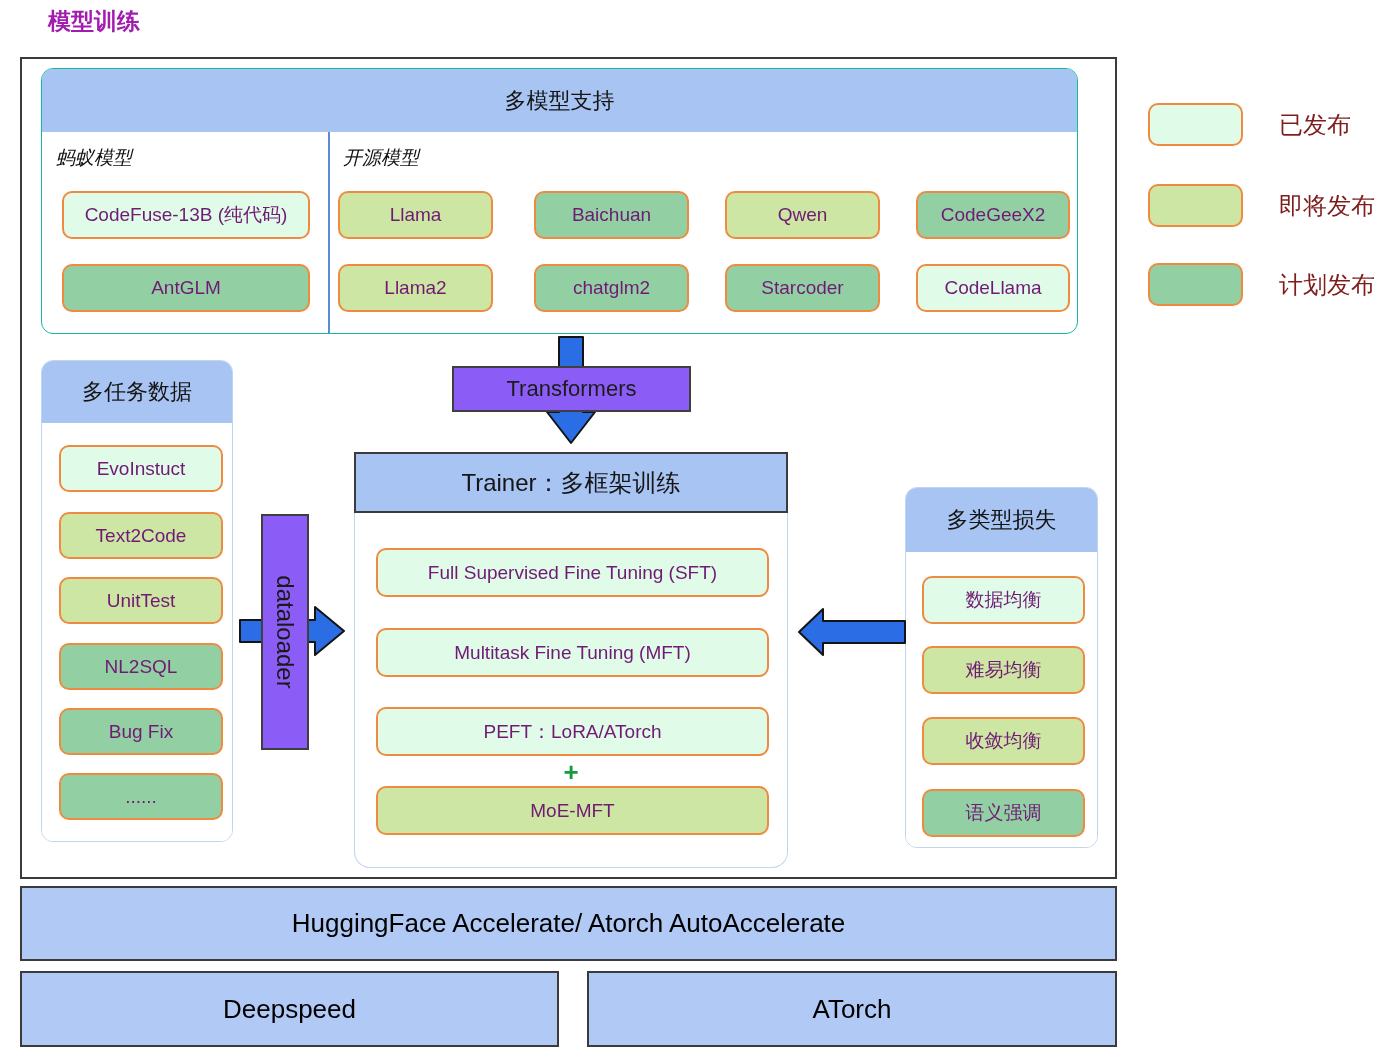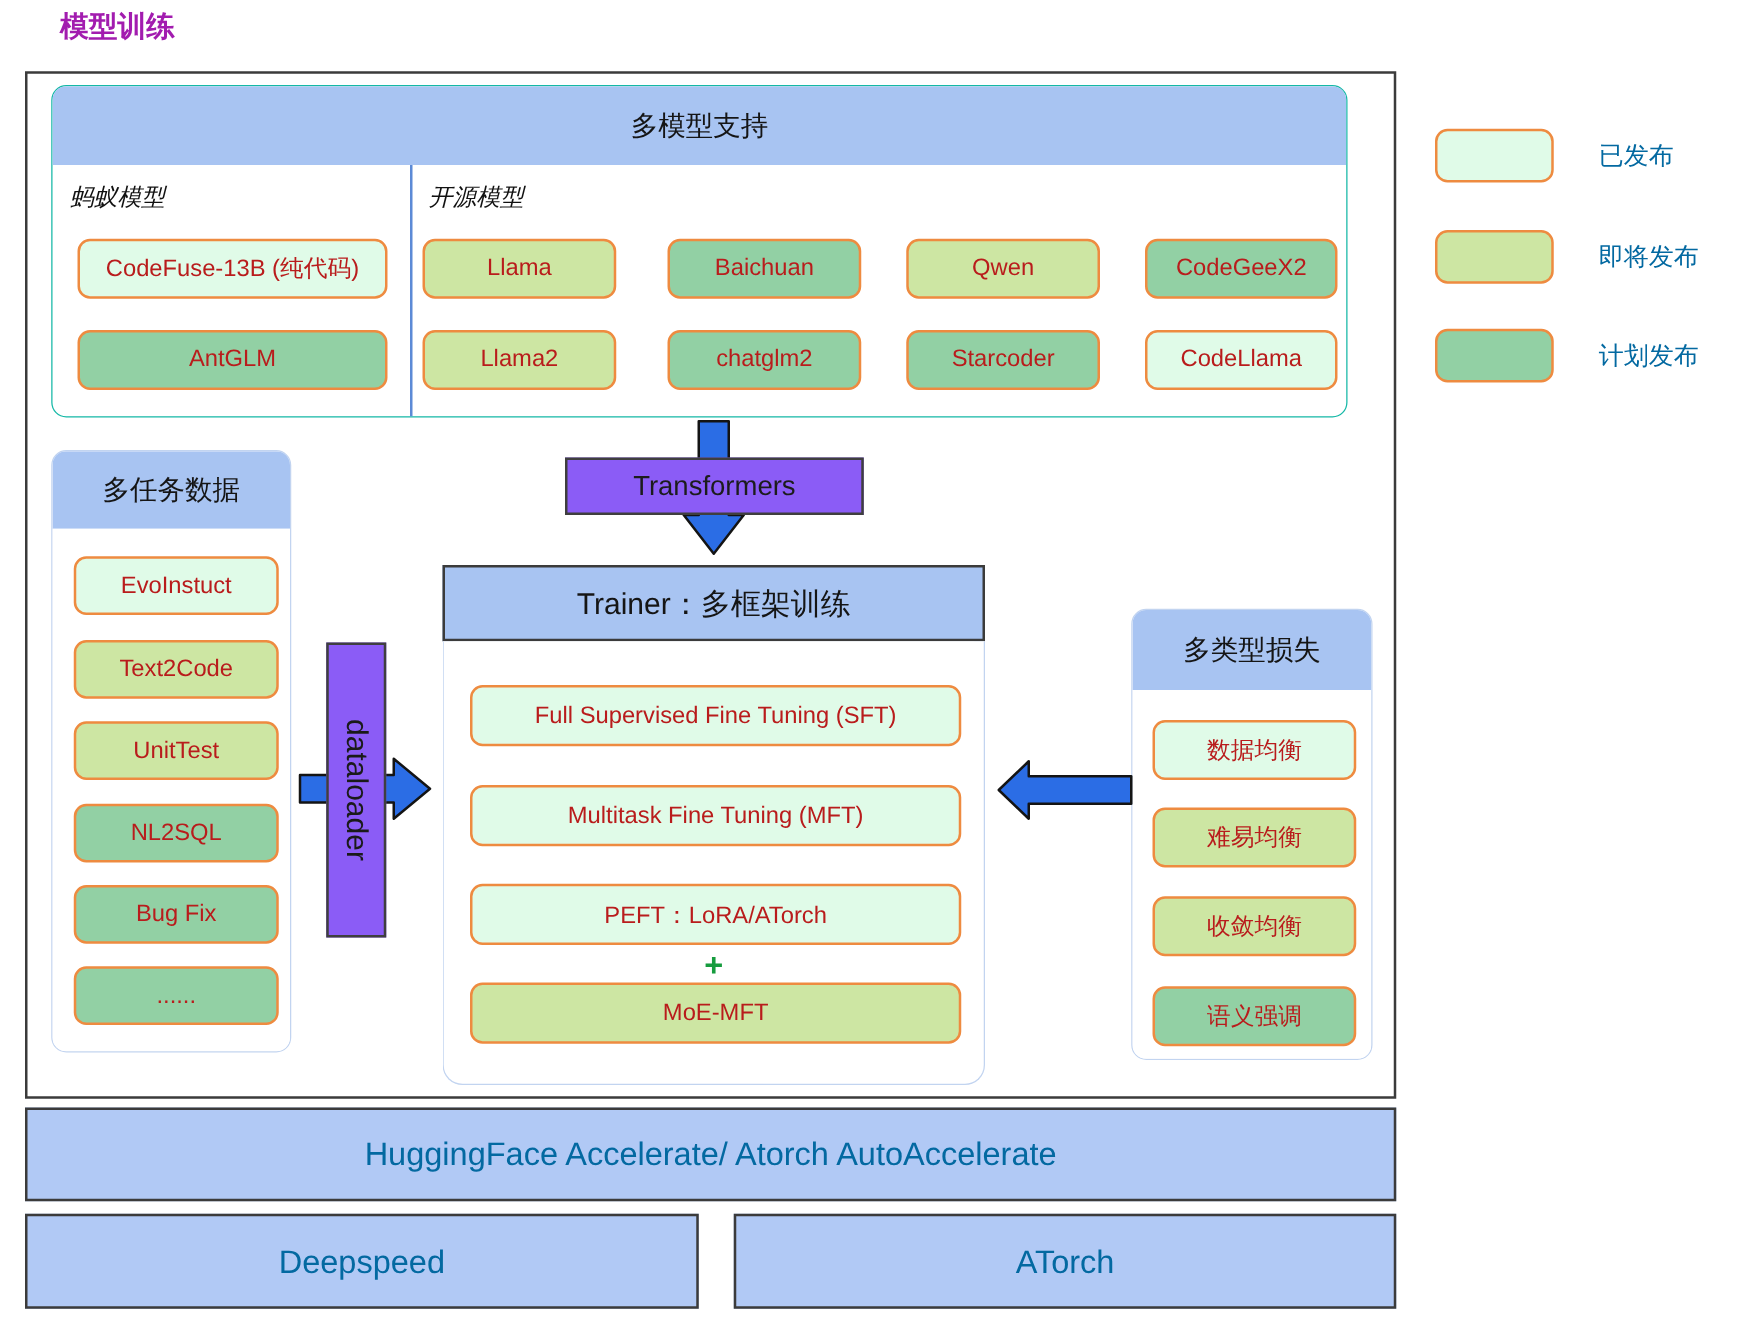--- a/index.html
+++ b/index.html
@@ -10,21 +10,21 @@
   .page-title{position:absolute;left:48px;top:6px;font-size:23px;font-weight:700;color:#a21caf;}
   .outer-box{position:absolute;left:20px;top:57px;width:1097px;height:822px;border:2px solid #3b3b3b;box-sizing:border-box;background:#fff;}
 
   
   .arrows{position:absolute;left:0;top:0;width:1396px;height:1060px;z-index:1;pointer-events:none;}
   .arrows polygon{fill:#2b6de5;stroke:#141414;stroke-width:2;stroke-linejoin:round;}
 
   
   .item{
     position:absolute;border:2px solid #ee8b40;border-radius:10px;box-sizing:border-box;
-    display:flex;align-items:center;justify-content:center;font-size:19px;color:#b91c1c;
+    display:flex;align-items:center;justify-content:center;font-size:19px;color:#701a75;
   }
   [data-status="released"]{background:#e0fbe8;}
   [data-status="upcoming"]{background:#cde6a3;}
   [data-status="planned"]{background:#92d0a4;}
 
   
   .hdr{background:#a8c4f2;display:flex;align-items:center;justify-content:center;font-size:22px;color:#151515;}
 
   
   .model-support{position:absolute;left:41px;top:68px;width:1037px;height:266px;background:#fff;
@@ -42,21 +42,21 @@
   .om3{left:874px;top:122px;width:154px;height:48px;}
   .om4{left:296px;top:195px;width:155px;height:48px;}
   .om5{left:492px;top:195px;width:155px;height:48px;}
   .om6{left:683px;top:195px;width:155px;height:48px;}
   .om7{left:874px;top:195px;width:154px;height:48px;}
 
   
   .legend-row{position:absolute;left:1148px;display:flex;align-items:center;gap:36px;height:43px;}
   .lg0{top:103px;} .lg1{top:184px;} .lg2{top:263px;}
   .lg-swatch{width:95px;height:43px;border:2px solid #ee8b40;border-radius:10px;box-sizing:border-box;flex:0 0 auto;}
-  .lg-label{font-size:20px;color:#0369a1;white-space:nowrap;}
+  .lg-label{font-size:24px;color:#7f1d1d;white-space:nowrap;}
 
   
   .blue-box{position:absolute;background:#8b5cf6;border:2px solid #3f3f3f;box-sizing:border-box;
     display:flex;align-items:center;justify-content:center;z-index:2;}
   .transformers{left:452px;top:366px;width:239px;height:46px;font-size:22px;}
   .dataloader{left:261px;top:514px;width:48px;height:236px;}
   .dataloader .rot{transform:rotate(90deg);white-space:nowrap;font-size:24px;color:#1a1a1a;}
 
   
   .trainer{position:absolute;left:354px;top:452px;width:434px;}
@@ -85,21 +85,21 @@
   .td5{left:17px;top:350px;width:164px;height:47px;}
   .loss{left:905px;top:487px;width:193px;height:361px;}
   .loss .hdr{height:64px;flex:0 0 auto;}
   .ls0{left:16px;top:24px;width:163px;height:48px;}
   .ls1{left:16px;top:94px;width:163px;height:48px;}
   .ls2{left:16px;top:165px;width:163px;height:48px;}
   .ls3{left:16px;top:237px;width:163px;height:48px;}
 
   
   .bar{position:absolute;background:#b1c9f5;border:2px solid #3b3b3b;box-sizing:border-box;
-    display:flex;align-items:center;justify-content:center;font-size:26px;color:#0369a1;}
+    display:flex;align-items:center;justify-content:center;font-size:26px;color:#000000;}
   .accel{left:20px;top:886px;width:1097px;height:75px;}
   .deepspeed{left:20px;top:971px;width:539px;height:76px;}
   .atorch{left:587px;top:971px;width:530px;height:76px;}
 </style>
 </head>
 <body>
 
 <div class="canvas">
 
   <div class="page-title">模型训练</div>

